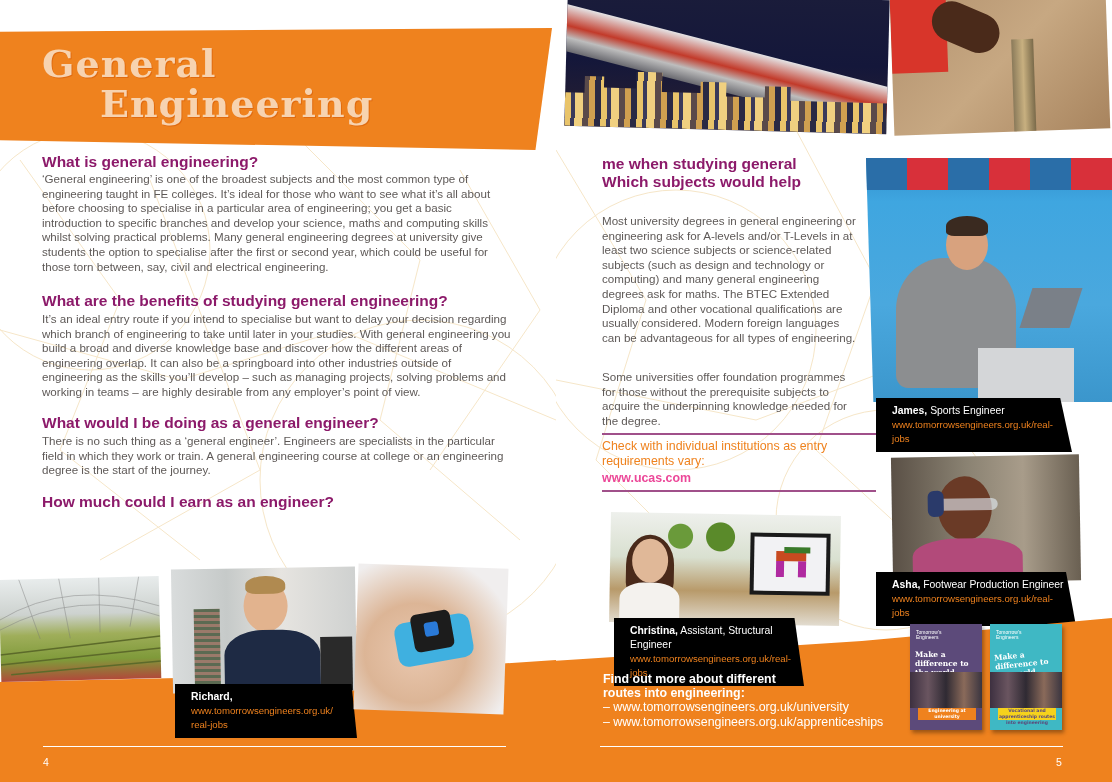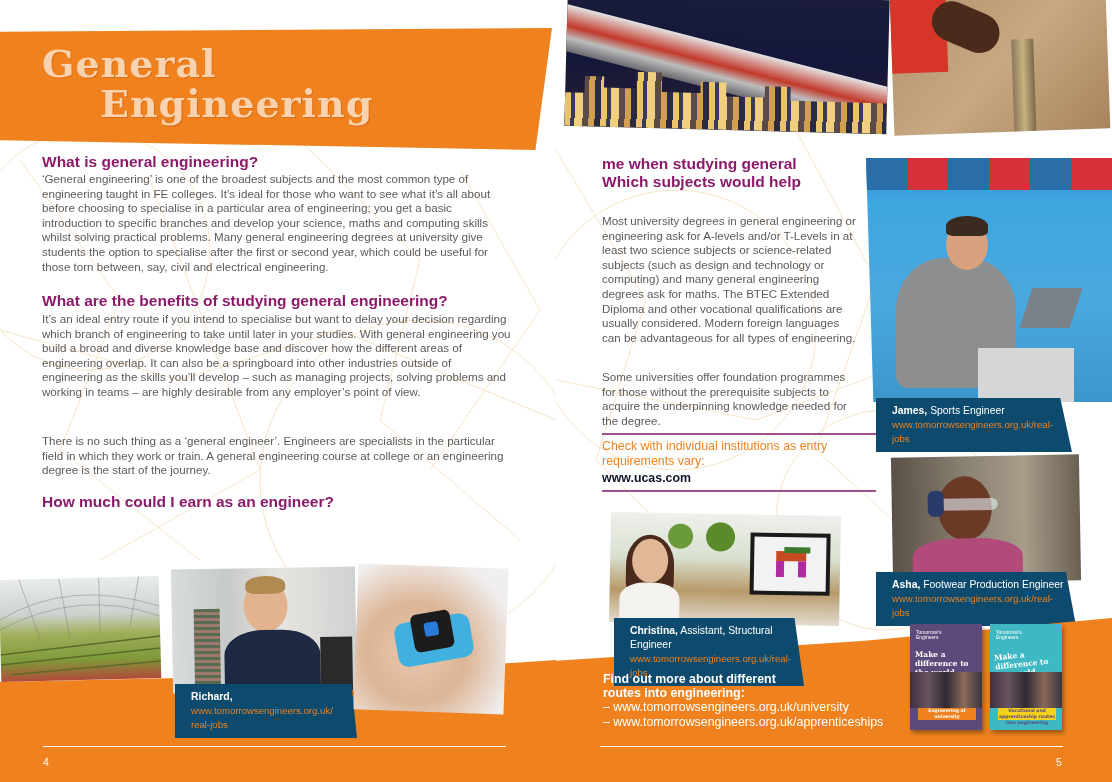--- a/index.html
+++ b/index.html
@@ -35,33 +35,33 @@
   }
   p.body {
     position: absolute; font-family: "Liberation Sans", sans-serif; font-size: 11.6px;
     line-height: 14.6px; color: #5e5957;
   }
 
   .photo {
     position: absolute; overflow: hidden;
   }
   .caption {
-    position: absolute; background: #0c4a6e; color: #fff;
+    position: absolute; background: #000000; color: #fff;
     font-family: "Liberation Sans", sans-serif; font-size: 10.4px; line-height: 14px;
     padding: 6px 12px 6px 16px;
   }
   .caption b { font-weight: bold; }
   .caption .cap-link { color: #ef821e; font-size: 9.6px; display: block; }
 
   .rule { position: absolute; height: 2px; background: #a0508a; }
   .footer-rule { position: absolute; height: 1px; background: #fff; }
   .footer-text { position: absolute; color: #fff; font-family: "Liberation Sans", sans-serif; font-size: 10.5px; }
 
   .orange-note { position: absolute; color: #ef821e; font-family: "Liberation Sans", sans-serif; font-size: 12.4px; line-height: 15px; }
-  .orange-link { position: absolute; color: #0f172a; font-family: "Liberation Sans", sans-serif; font-weight: bold; font-size: 12.4px; }
+  .orange-link { position: absolute; color: #ec4899; font-family: "Liberation Sans", sans-serif; font-weight: bold; font-size: 12.4px; }
 
   .find-out { position: absolute; color: #fff; font-family: "Liberation Sans", sans-serif; }
   .find-out .fo-head { font-weight: bold; font-size: 12.4px; line-height: 14px; display: block; }
   .find-out .fo-link { font-size: 12.4px; line-height: 15px; display: block; }
 
   .brochure { position: absolute; width: 72px; height: 106px; box-shadow: 2px 3px 4px rgba(0,0,0,0.35); overflow: hidden; }
   .brochure .b-logo { position: absolute; left: 6px; top: 6px; font-size: 5px; color: #fff; line-height: 5px; font-family: "Liberation Sans", sans-serif; }
   .brochure .b-title { position: absolute; left: 5px; top: 26px; width: 66px; font-family: "DejaVu Serif", serif; font-size: 7.5px; color: #fff; line-height: 9px; font-weight: bold; }
   .brochure .b-photos { position: absolute; left: 0; top: 48px; width: 100%; height: 36px; background: linear-gradient(90deg,#3d3040 0%,#6a5560 25%,#2f2a33 50%,#8a6a5a 75%,#3a3540 100%); }
   .brochure .b-tag { position: absolute; left: 8px; top: 84px; width: 58px; height: 12px; font-size: 4.5px; line-height: 6px; text-align: center; font-weight: bold; }
@@ -85,20 +85,21 @@
   <div class="title-banner"></div>
   <div class="title-text title-1">General</div>
   <div class="title-text title-2">Engineering</div>
 
   <h2 class="sec" style="left:42px; top:153px;">What is general engineering?</h2>
   <p class="body" style="left:42px; top:172px; width:470px;">‘General engineering’ is one of the broadest subjects and the most common type of engineering taught in FE colleges. It’s ideal for those who want to see what it’s all about before choosing to specialise in a particular area of engineering; you get a basic introduction to specific branches and develop your science, maths and computing skills whilst solving practical problems. Many general engineering degrees at university give students the option to specialise after the first or second year, which could be useful for those torn between, say, civil and electrical engineering.</p>
 
   <h2 class="sec" style="left:42px; top:292px;">What are the benefits of studying general engineering?</h2>
   <p class="body" style="left:42px; top:312px; width:470px;">It’s an ideal entry route if you intend to specialise but want to delay your decision regarding which branch of engineering to take until later in your studies. With general engineering you build a broad and diverse knowledge base and discover how the different areas of engineering overlap. It can also be a springboard into other industries outside of engineering as the skills you’ll develop – such as managing projects, solving problems and working in teams – are highly desirable from any employer’s point of view.</p>
 
+  <h2 class="sec" style="left:42px; top:414px;">What would I be doing as a general engineer?</h2>
   <p class="body" style="left:42px; top:434px; width:470px;">There is no such thing as a ‘general engineer’. Engineers are specialists in the particular field in which they work or train. A general engineering course at college or an engineering degree is the start of the journey.</p>
 
   <h2 class="sec" style="left:42px; top:493px;">How much could I earn as an engineer?</h2>
 
   <div class="band" style="left:0; top:660px; width:556px; height:122px; clip-path: polygon(0 18%, 60% 12%, 100% 0, 100% 100%, 0 100%);"></div>
 
   <div class="photo" style="left:0; top:578px; width:160px; height:102px; transform: rotate(-1.5deg);
               background: linear-gradient(180deg,#e8ecec 0%,#cdd2cf 35%,#9fae5a 55%,#7f9a3a 80%,#b14a3a 100%);">
     <svg width="160" height="102">
       <g stroke="#777" stroke-width="0.6" fill="none" opacity="0.7">

